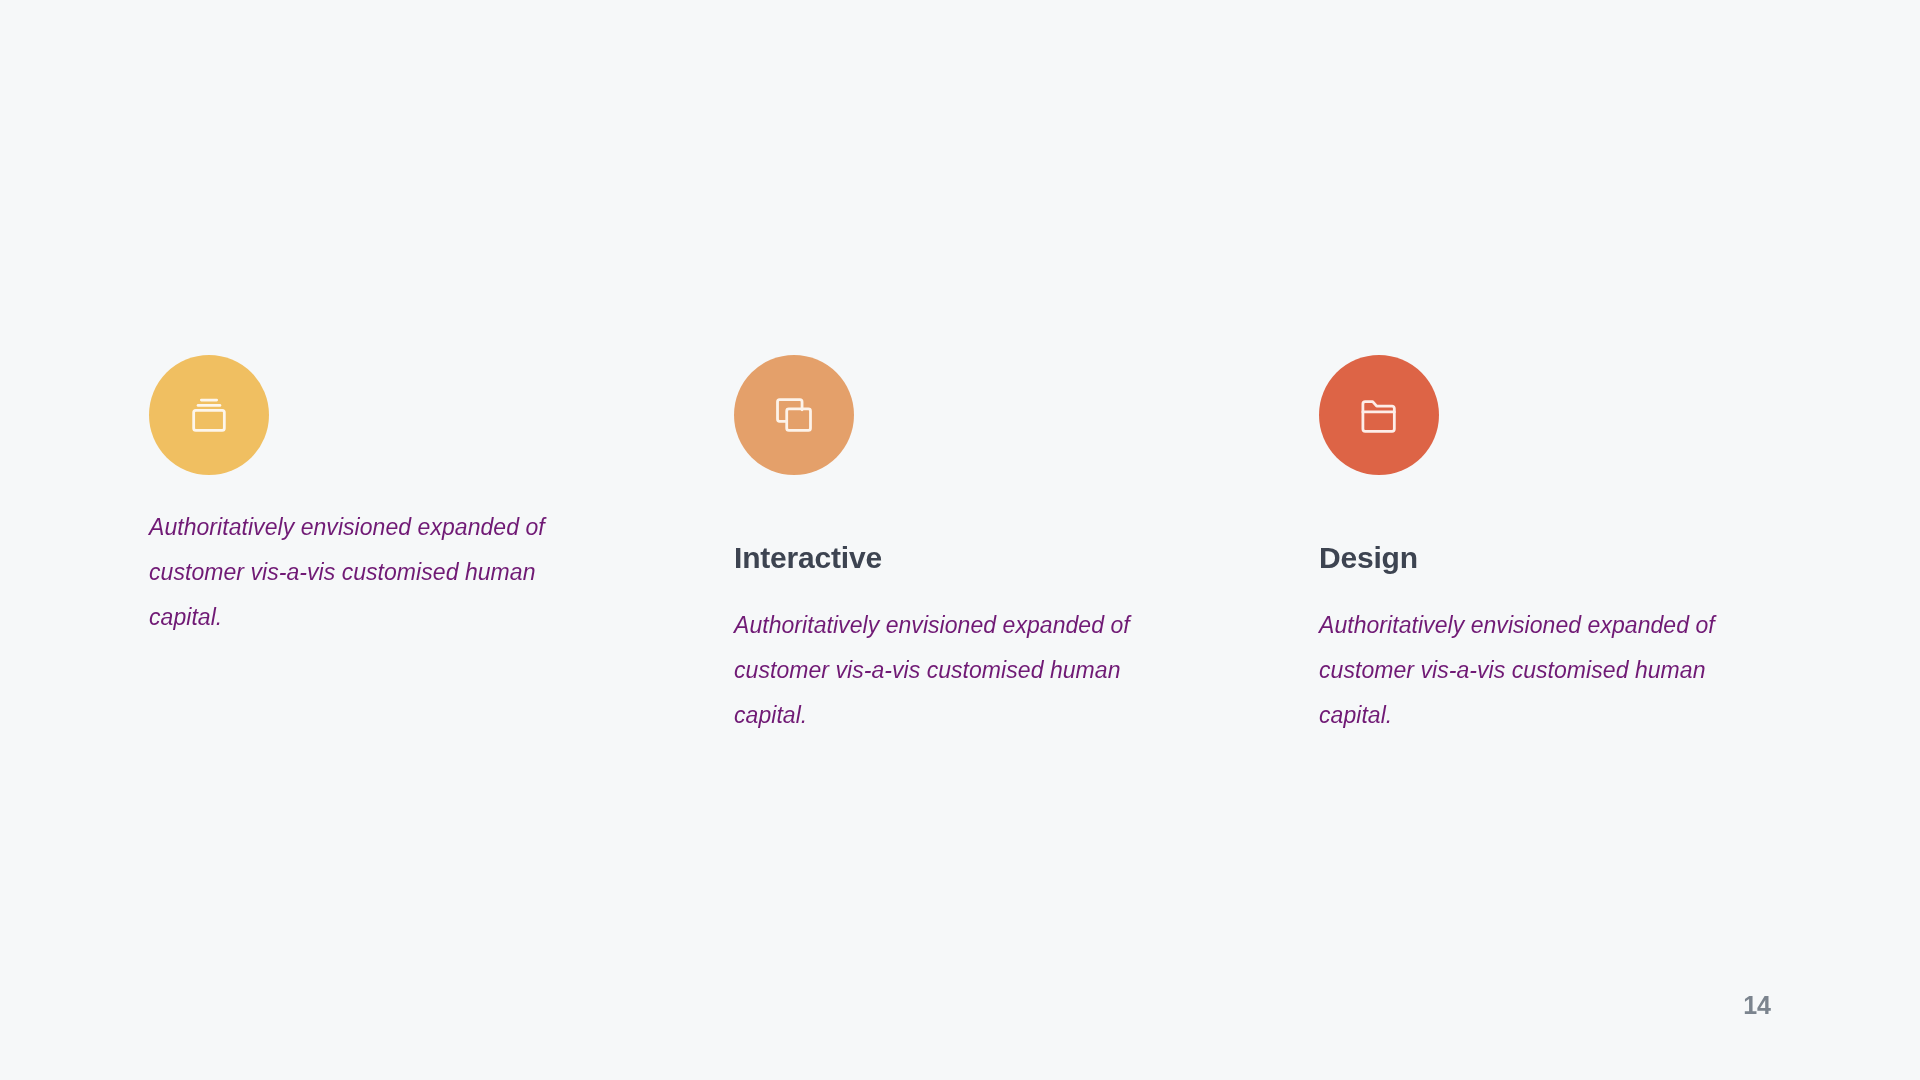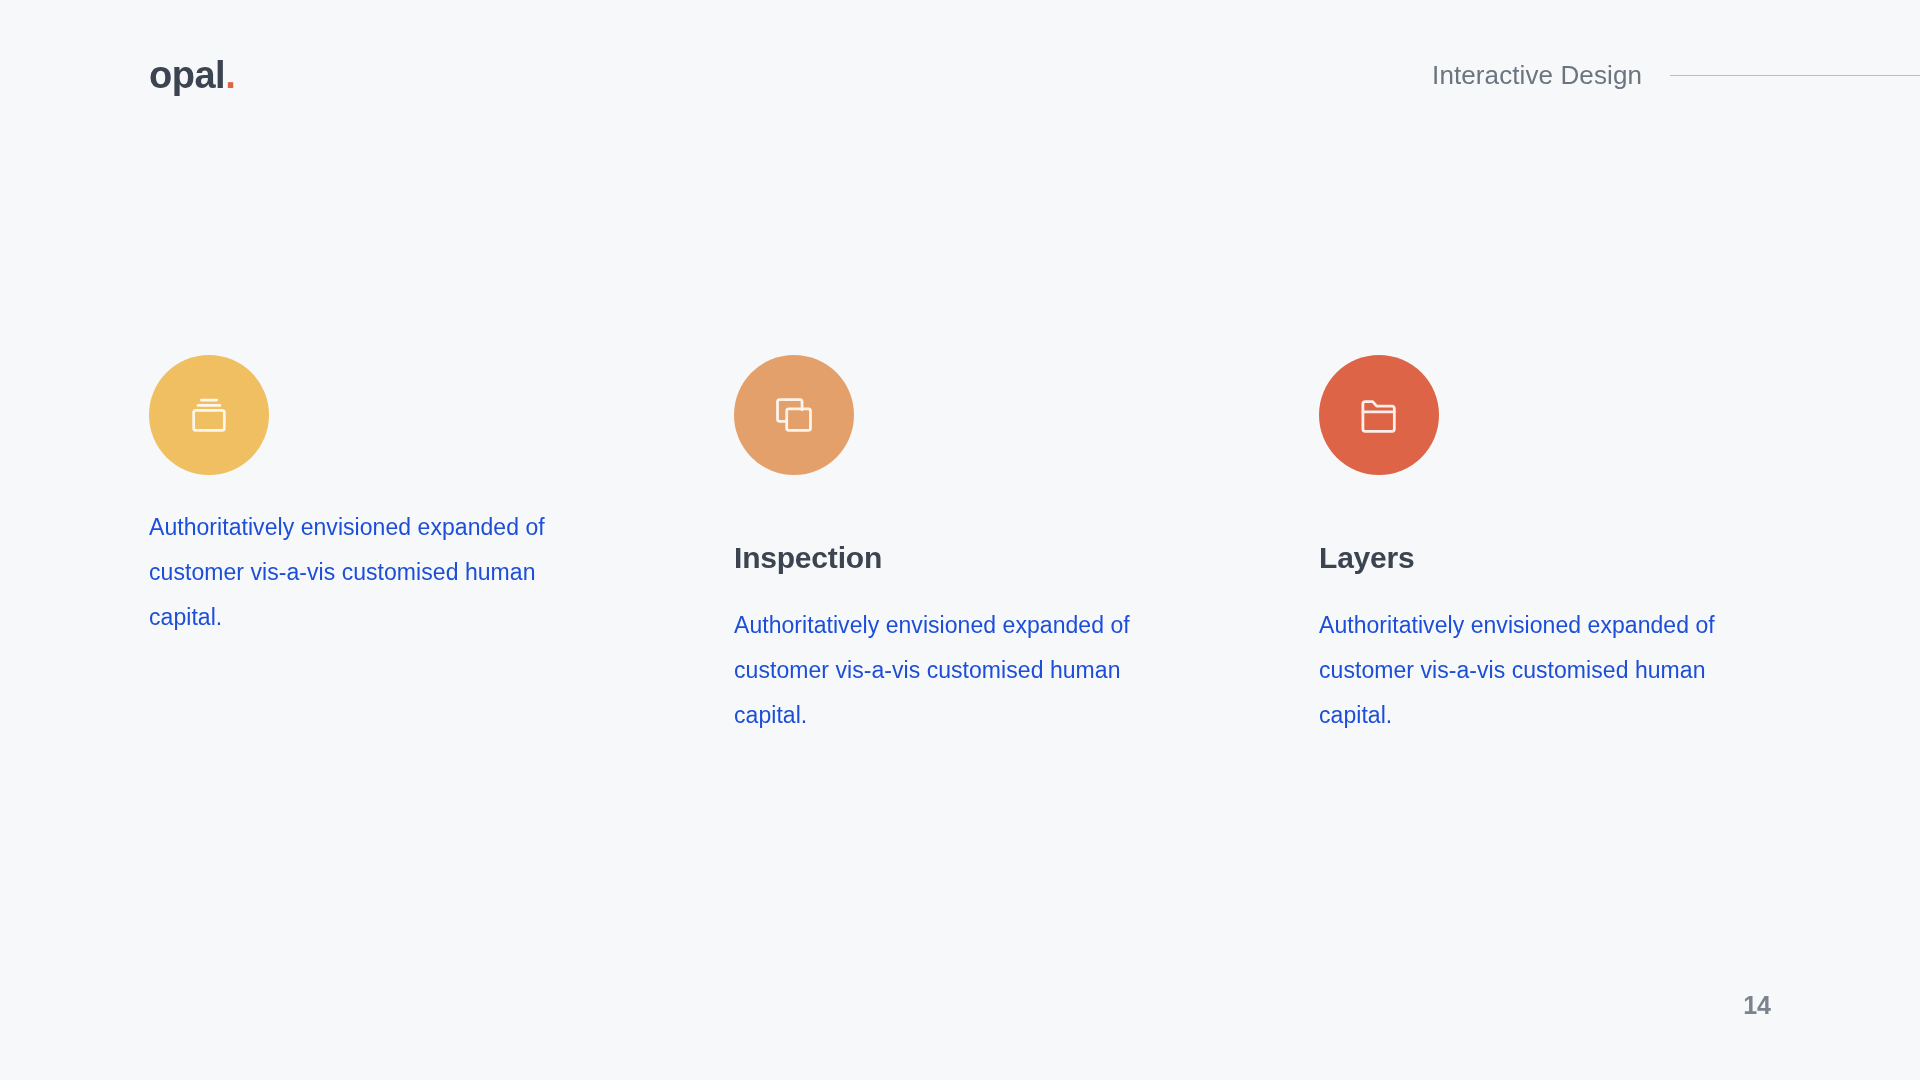--- a/index.html
+++ b/index.html
@@ -109,52 +109,40 @@
     letter-spacing: -0.2px;
     line-height: 1;
   }
 
   .feature-desc {
     margin-top: 30px;
     width: 460px;
     font-size: 23px;
     font-weight: 400;
     line-height: 45px;
-    color: #1d4ed8;
+    color: #701a75;
     letter-spacing: 0.05px;
+    font-style: italic;
   }
 
   
   .page-number {
     position: absolute;
     right: 149px;
     bottom: 60px;
     font-size: 25px;
     color: #7b848e;
     font-weight: 700;
   }
 </style>
 </head>
 <body>
 
 <div class="slide">
 
-  <div class="slide-header">
-
-    <div class="brand">
-      <span>opal</span>
-        <span class="brand-dot">.</span>
-    </div>
-
-    <div class="header-right">
-      <span class="header-label">Interactive Design</span>
-      <span class="header-rule"></span>
-    </div>
-
-  </div>
 
   <div class="features">
 
     <div class="feature">
       <div class="feature-icon" style="background:#f0bf61;">
         <span>
           <svg viewBox="0 0 24 24" fill="none" stroke="#fdf6ec" stroke-width="1.45" stroke-linecap="round" stroke-linejoin="round">
             <line x1="8" y1="4.2" x2="16" y2="4.2"></line>
             <line x1="6.3" y1="7" x2="17.7" y2="7"></line>
             <rect x="4" y="9.6" width="16" height="10.4" rx="1.1"></rect>
@@ -166,34 +154,34 @@
 
     <div class="feature">
       <div class="feature-icon" style="background:#e4a06a;">
         <span>
           <svg viewBox="0 0 24 24" fill="none" stroke="#fdf3ea" stroke-width="1.45" stroke-linecap="round" stroke-linejoin="round">
             <path d="M16.2 9.3V5.1a1.1 1.1 0 0 0-1.1-1.1H4.5a1.1 1.1 0 0 0-1.1 1.1v9.1a1.1 1.1 0 0 0 1.1 1.1h3.3"></path>
             <rect x="8.2" y="8.8" width="12.4" height="11.2" rx="1.1"></rect>
           </svg>
         </span>
       </div>
-      <div class="feature-title">Inspection</div>
+      <div class="feature-title">Interactive</div>
       <div class="feature-desc">Authoritatively envisioned expanded of customer vis-a-vis customised human capital.</div>
     </div>
 
     <div class="feature">
       <div class="feature-icon" style="background:#dd6446;">
         <span>
           <svg viewBox="0 0 24 24" fill="none" stroke="#fdeee9" stroke-width="1.45" stroke-linecap="round" stroke-linejoin="round">
             <path d="M3.6 19.3V6.2a1.2 1.2 0 0 1 1.2-1.2h3.9l2.1 2.4h8a1.2 1.2 0 0 1 1.2 1.2v10.7a1.2 1.2 0 0 1-1.2 1.2H4.8a1.2 1.2 0 0 1-1.2-1.2z"></path>
             <line x1="3.6" y1="10.4" x2="20" y2="10.4"></line>
           </svg>
         </span>
       </div>
-      <div class="feature-title">Layers</div>
+      <div class="feature-title">Design</div>
       <div class="feature-desc">Authoritatively envisioned expanded of customer vis-a-vis customised human capital.</div>
     </div>
 
   </div>
 
   <div class="page-number">14</div>
 
 </div>
 
 </body></html>

